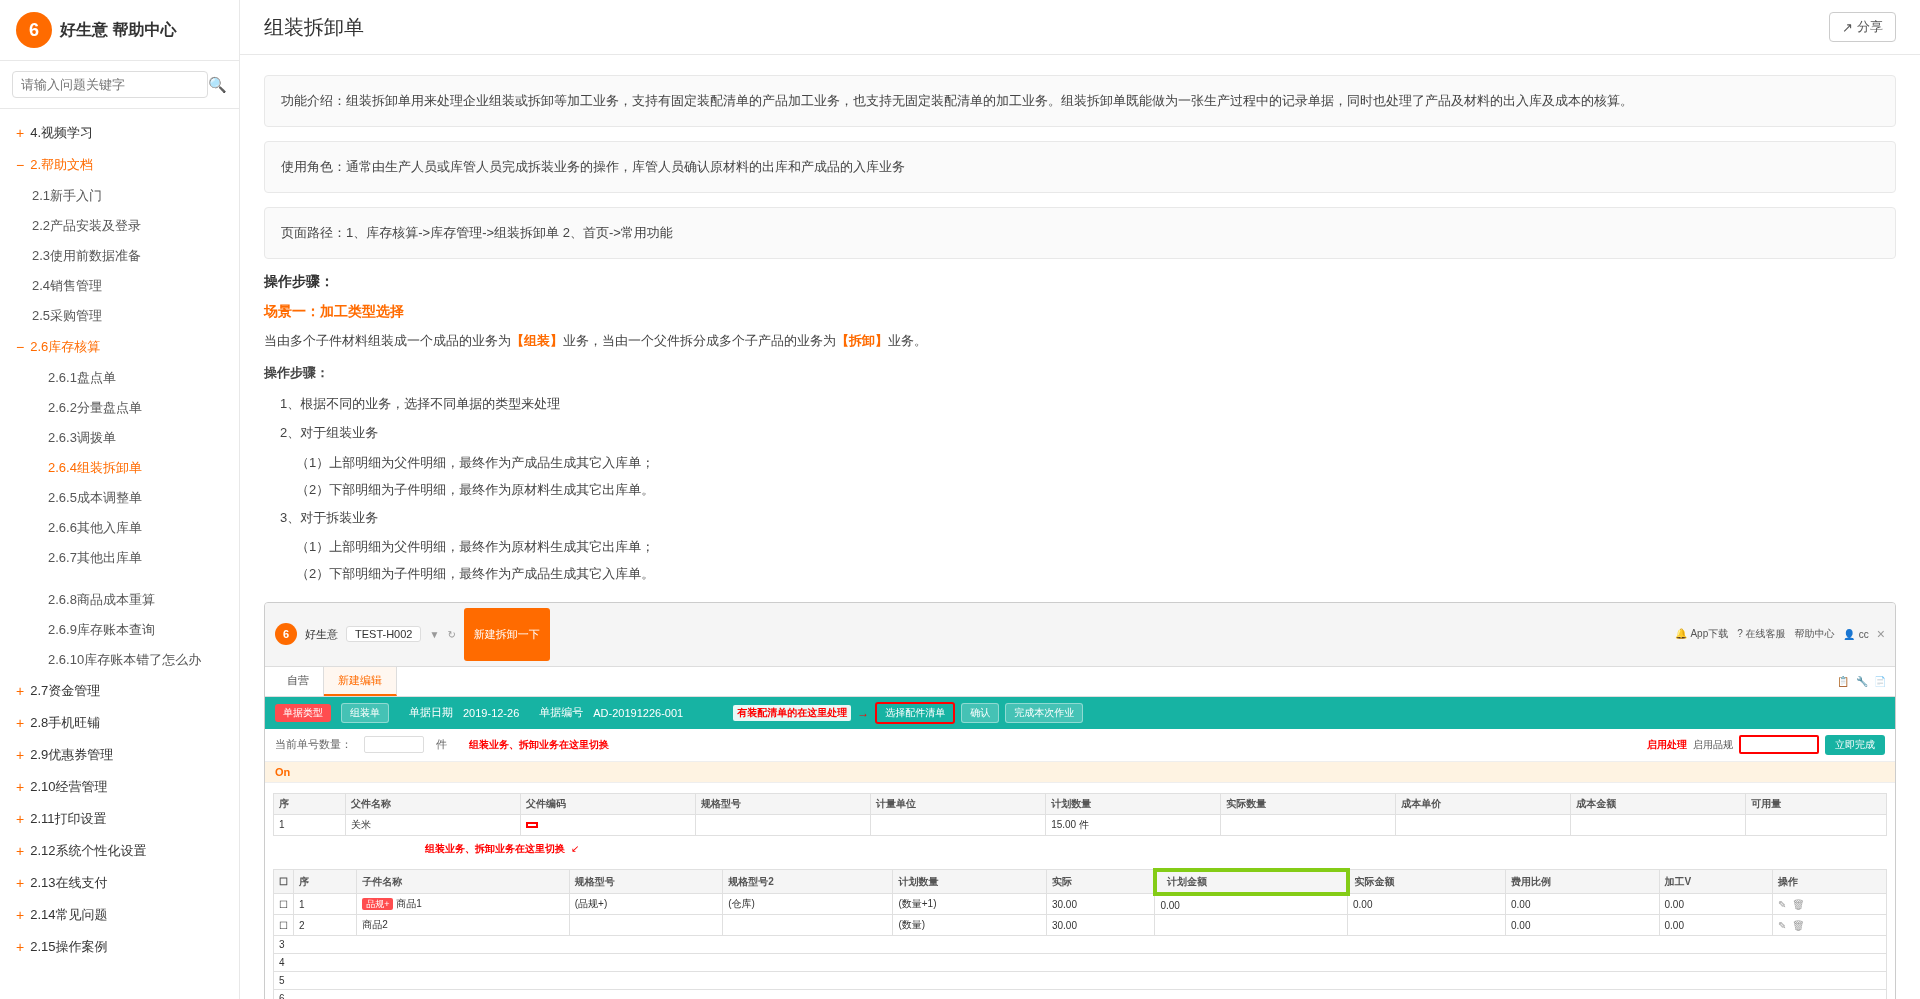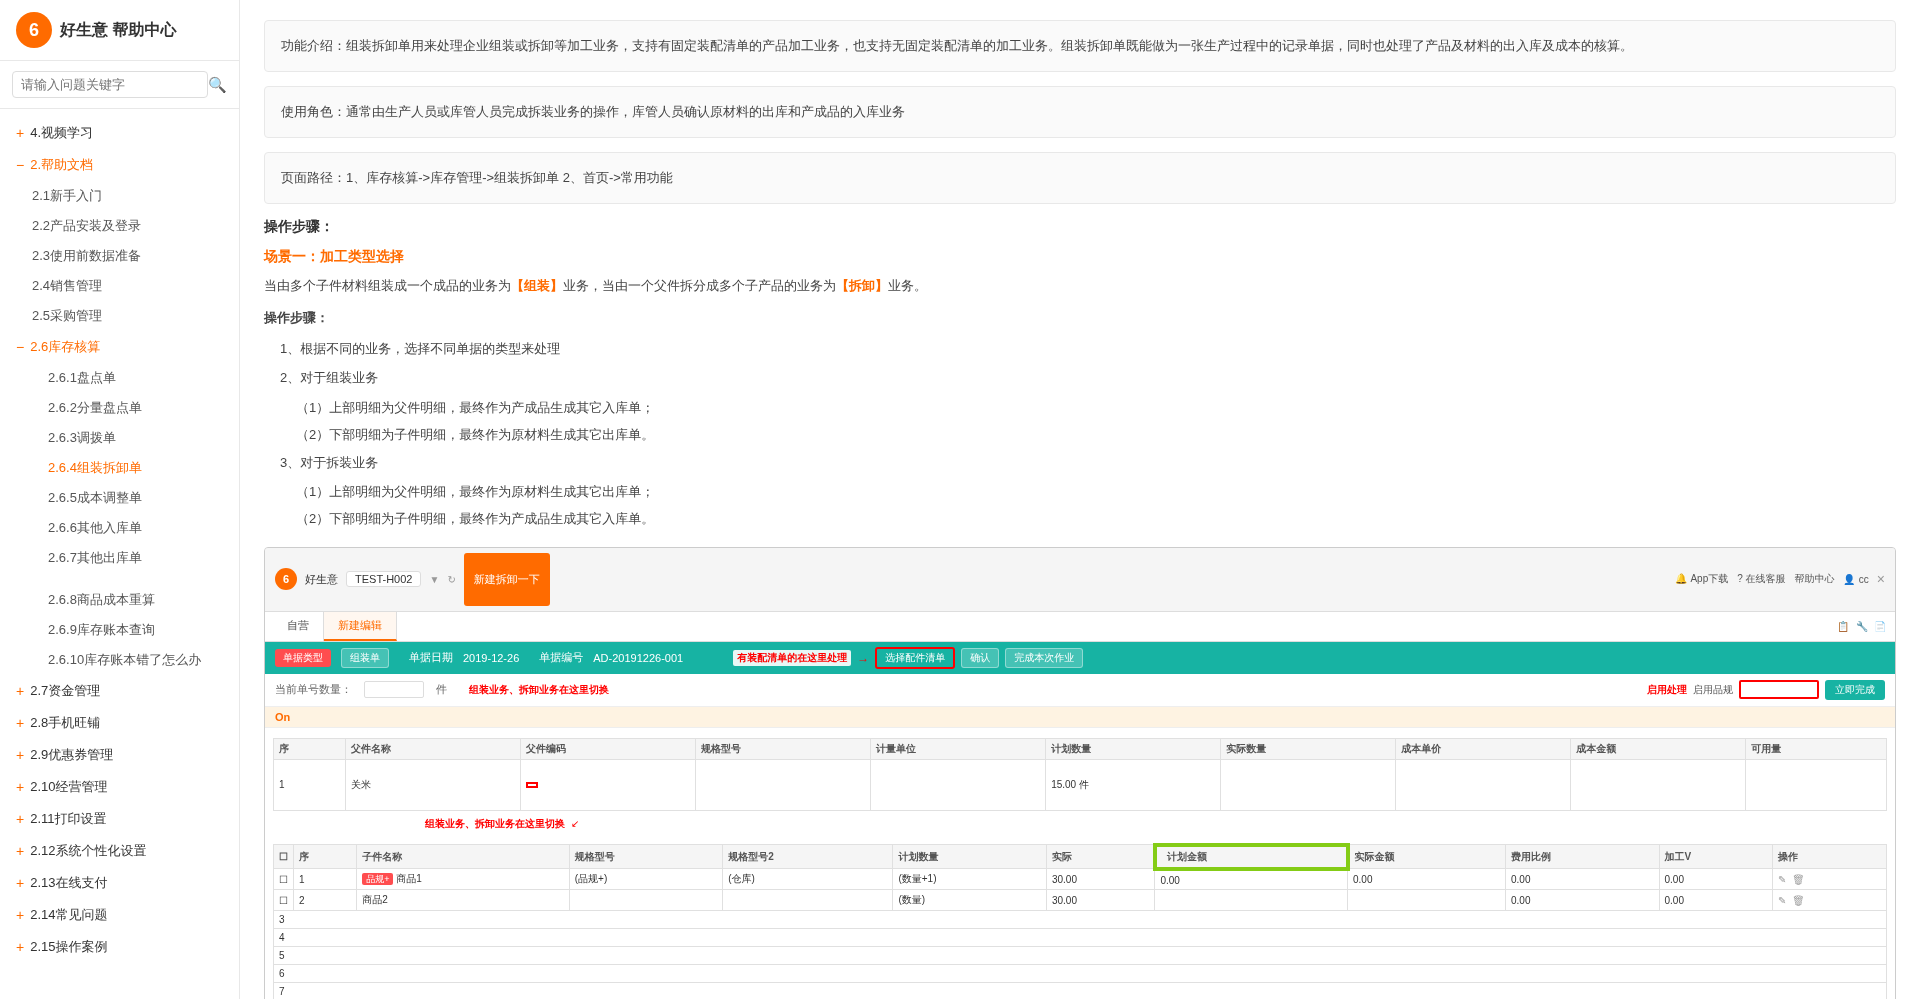--- a/index.html
+++ b/index.html
@@ -259,20 +259,27 @@
       <span>2.14常见问题</span>
     </div>
     <div class="nav-group-item">
       <span class="plus-icon">+</span>
       <span>2.15操作案例</span>
     </div>
   </div>
 </div>
 
 <div class="main">
+  <div class="main-header">
+    <h1 class="page-title">组装拆卸单</h1>
+    <button class="share-btn">
+      <span>↗</span>
+      <span>分享</span>
+    </button>
+  </div>
 
   <div class="main-content">
 
     <div class="info-block">
       <p>功能介绍：组装拆卸单用来处理企业组装或拆卸等加工业务，支持有固定装配清单的产品加工业务，也支持无固定装配清单的加工业务。组装拆卸单既能做为一张生产过程中的记录单据，同时也处理了产品及材料的出入库及成本的核算。</p>
     </div>
     <div class="info-block">
       <p>使用角色：通常由生产人员或库管人员完成拆装业务的操作，库管人员确认原材料的出库和产成品的入库业务</p>
     </div>
     <div class="info-block">
@@ -381,21 +388,21 @@
           </thead>
           <tbody>
             <tr>
               <td style="padding:3px 5px; border:1px solid #e0e0e0;">1</td>
               <td style="padding:3px 5px; border:1px solid #e0e0e0;">关米</td>
               <td style="padding:3px 5px; border:1px solid #e0e0e0;">
                 <div style="border:2px solid red; padding:1px 4px; display:inline-block;"></div>
               </td>
               <td style="padding:3px 5px; border:1px solid #e0e0e0;"></td>
               <td style="padding:3px 5px; border:1px solid #e0e0e0;"></td>
-              <td style="padding:18px 5px; border:1px solid #e0e0e0;">15.00 件</td>
+              <td style="padding:3px 5px; border:1px solid #e0e0e0;">15.00 件</td>
               <td style="padding:3px 5px; border:1px solid #e0e0e0;"></td>
               <td style="padding:3px 5px; border:1px solid #e0e0e0;"></td>
               <td style="padding:3px 5px; border:1px solid #e0e0e0;"></td>
               <td style="padding:3px 5px; border:1px solid #e0e0e0;"></td>
             </tr>
           </tbody>
         </table>
       </div>
 
       <div style="background:#fff; padding:2px 10px 2px 160px; font-size:10px; display:flex; align-items:center; gap:6px;">

